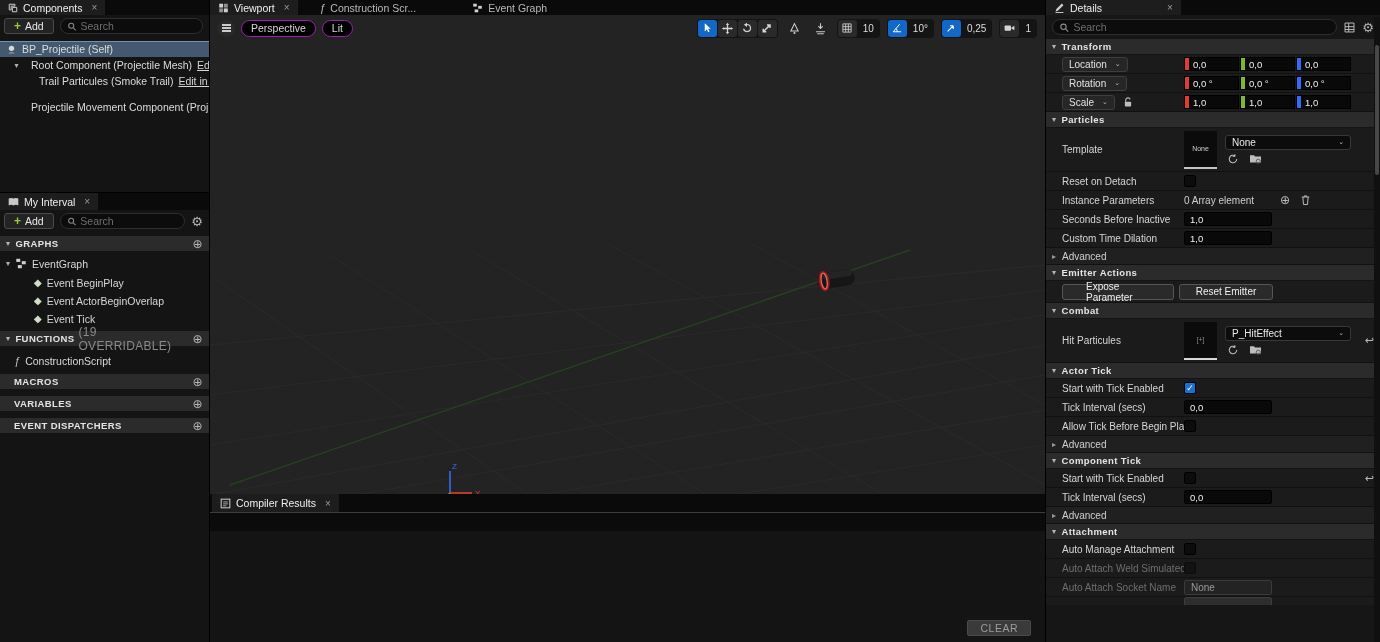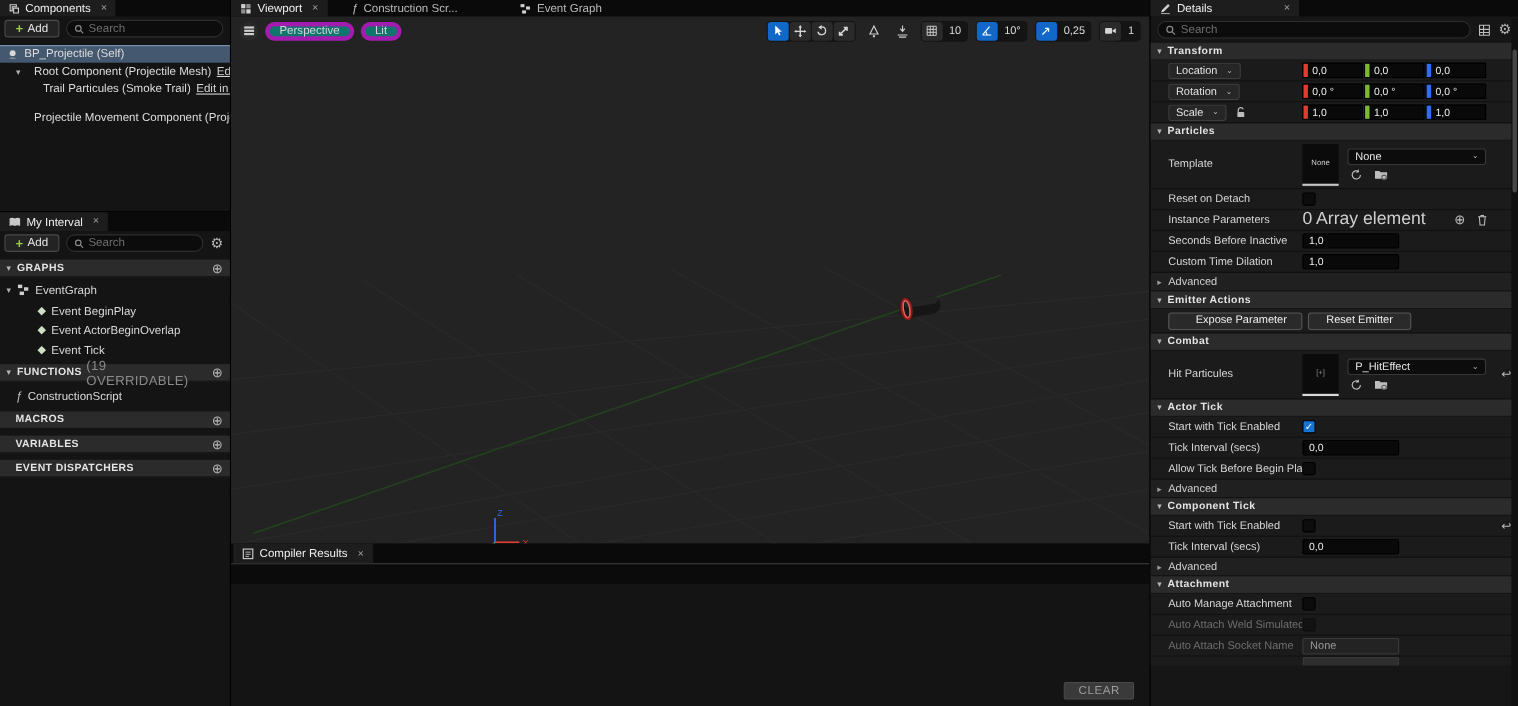--- a/index.html
+++ b/index.html
@@ -35,21 +35,21 @@
   .trow.sel { background:#44596f; box-shadow:inset 0 1px 0 #7690ab; }
   .mbrow { display:flex; align-items:center; gap:5px; height:15px; font-size:10.5px; color:#d8d8d8; }
   .badge { color:#8a8a8a; font-size:12px; font-weight:normal; margin-left:4px; letter-spacing:.3px; }
   .diamond { color:#cfe0c6; font-size:10px; }
   .gear { color:#b5b5b5; font-size:13px; }
 
   
   #center { position:absolute; left:210px; top:0; width:835px; height:642px; }
   #viewport { position:absolute; left:0; top:15px; width:835px; height:495px; background:#232323; overflow:hidden; }
   #vp-toolbar { position:absolute; left:0; top:0; width:100%; height:26px; display:flex; align-items:center; gap:6px; padding:0 8px; }
-  .pill { background:#0f766e; border:4px solid #a21caf; border-radius:9px; height:17px; display:inline-flex; align-items:center; padding:0 9px; font-size:10.5px; color:#d6d6d6; }
+  .pill { background:#000000; border:1px solid #a21caf; border-radius:9px; height:17px; display:inline-flex; align-items:center; padding:0 9px; font-size:10.5px; color:#d6d6d6; }
   .burger { width:17px; height:17px; border-radius:50%; background:#2a2a2a; display:flex; align-items:center; justify-content:center; }
   .burger i { width:9px; height:1.5px; background:#ccc; box-shadow:0 -3px 0 #ccc, 0 3px 0 #ccc; }
   .toolgrp { display:flex; align-items:center; background:#141414; border-radius:4px; padding:1px; gap:1px; }
   .tool { width:19px; height:17px; border-radius:3px; display:flex; align-items:center; justify-content:center; background:#2a2a2a; }
   .tool.blue { background:#1168c8; }
   .tool.flat { background:transparent; }
   .snapval { font-size:10px; color:#ddd; padding:0 5px; }
   #vp-right { margin-left:auto; display:flex; align-items:center; gap:7px; }
   #splitter { position:absolute; left:0; top:510px; width:835px; height:3px; background:#3d3d3d; }
   #comp-tabbar { position:absolute; left:0; top:494px; width:835px; height:18px; background:#0a0a0a; display:flex; }
@@ -516,21 +516,21 @@
             </svg>
         </div>
       </div>
     </div>
     <div class="drow">
       <div class="dlabel">Reset on Detach</div>
       <div class="chk"></div>
     </div>
     <div class="drow">
       <div class="dlabel">Instance Parameters</div>
-      <span style="font-size:16px; color:#cfcfcf;">0 Array element</span>
+      <span style="font-size:10px; color:#cfcfcf;">0 Array element</span>
       <span style="margin-left:26px; color:#bdbdbd; font-size:12px;">⊕</span>
       <svg width="11" height="12" viewBox="0 0 14 16" style="margin-left:10px;">
           <path d="M2 4h10M5.5 4V2.5h3V4" fill="none" stroke="#bdbdbd" stroke-width="1.3"></path>
           <path d="M3.5 4l.8 10h5.4l.8-10" fill="none" stroke="#bdbdbd" stroke-width="1.3"></path>
         </svg>
     </div>
     <div class="drow">
       <div class="dlabel">Seconds Before Inactive</div>
       <div class="numfield">1,0</div>
     </div>
@@ -541,21 +541,21 @@
     <div class="advrow">
       <span class="caret">▸</span>
       <span>Advanced</span>
     </div>
 
     <div class="hdr">
       <span class="caret">▾</span>
       <span>Emitter Actions</span>
     </div>
     <div class="drow" style="gap:5px; height:22px;">
-      <div class="ebtn" style="width:122px; justify-content:center;padding-left:23px;">Expose Parameter</div>
+      <div class="ebtn" style="width:112px; justify-content:center;padding-left:23px;">Expose Parameter</div>
       <div class="ebtn" style="width:94px; justify-content:center;">Reset Emitter</div>
     </div>
 
     <div class="hdr">
       <span class="caret">▾</span>
       <span>Combat</span>
     </div>
     <div class="drow tall">
       <div class="dlabel">Hit Particules</div>
       <div class="thumb" style="border-bottom-color:#d8d8d8;">

